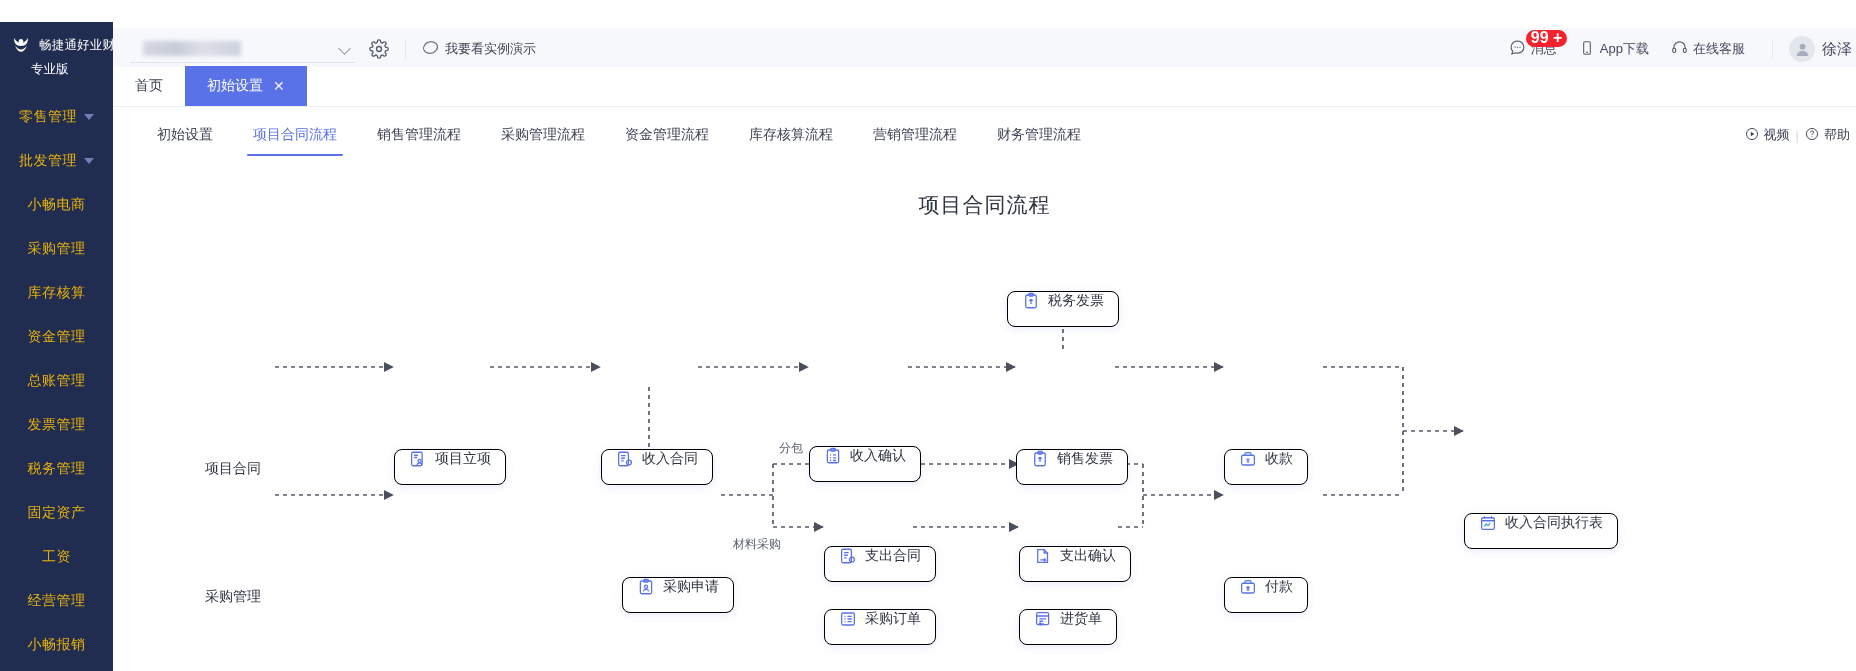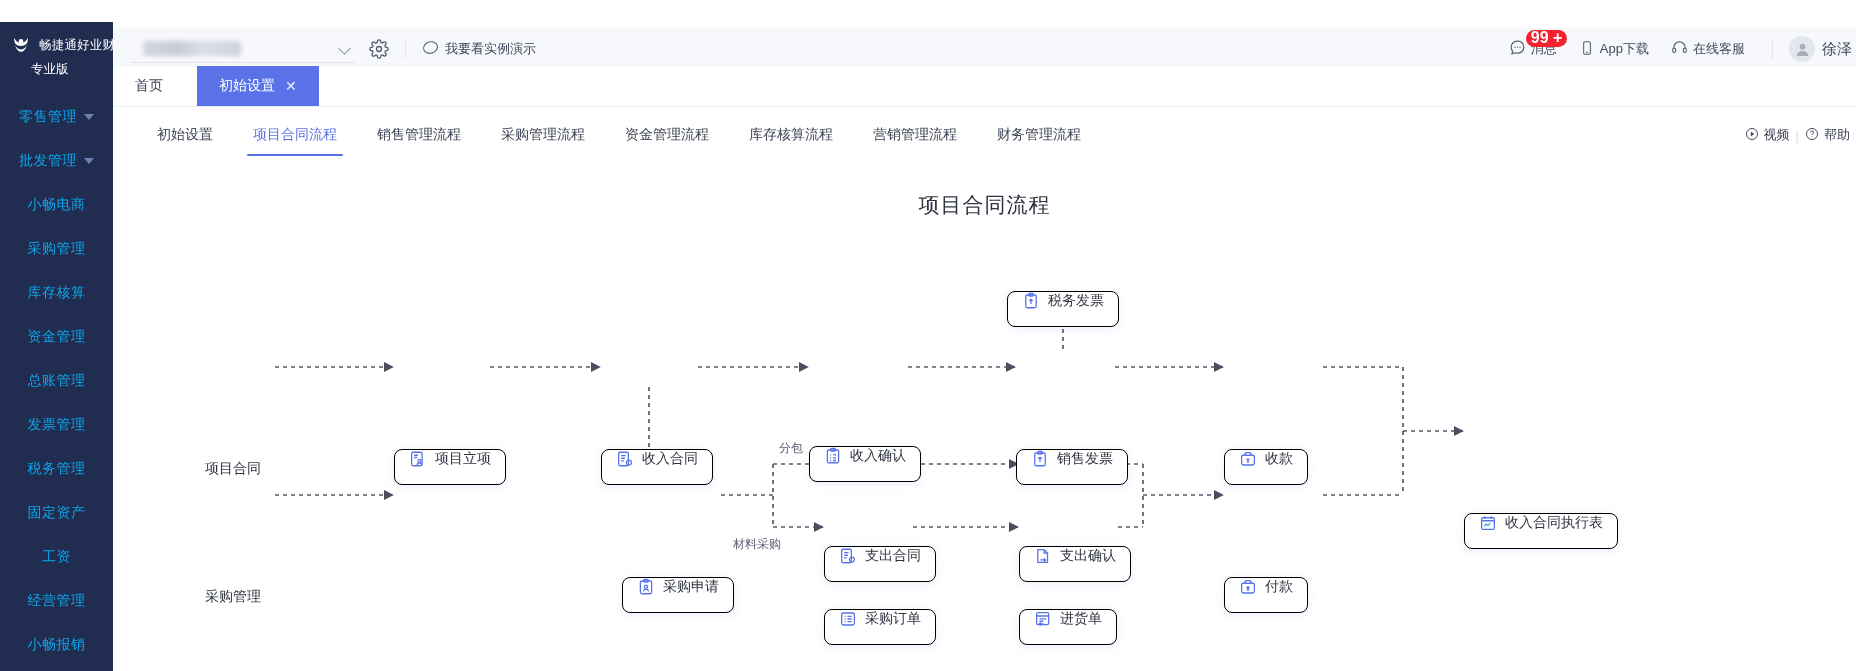--- a/index.html
+++ b/index.html
@@ -24,21 +24,21 @@
   }
   .brand-name {
     font-size: 12.5px; color: #ffffff; letter-spacing: .2px;
     white-space: nowrap; overflow: hidden; font-weight: 400;
   }
   .brand-sub { font-size: 12.5px; color: #ffffff; margin-top: 3px; padding-left: 3px; margin-left: 20px; }
 
   .nav { margin-top: 6px; }
   .nav-item {
     height: 44px; display: flex; align-items: center; justify-content: center;
-    font-size: 14px; color: #0ea5e9; cursor: pointer; gap: 7px;
+    font-size: 14px; color: #eab308; cursor: pointer; gap: 7px;
     letter-spacing: .5px;
   }
   .caret-down {
     width: 0; height: 0; border-left: 5px solid transparent;
     border-right: 5px solid transparent; border-top: 6px solid #6f7fb3;
   }
 
   
   .topbar {
     position: absolute; left: 113px; top: 28px; right: 0; height: 45px;
@@ -80,21 +80,21 @@
   }
   .avatar {
     width: 26px; height: 26px; border-radius: 50%; background: #e4e6ee;
     display: flex; align-items: center; justify-content: center; margin-right: 7px;
   }
   .username { font-size: 15px; color: #42485c; }
 
   
   .pagetabs {
     position: absolute; left: 113px; top: 67px; right: 0; height: 40px;
-    background: #fff; display: flex; align-items: flex-end; gap: 12px;
+    background: #fff; display: flex; align-items: flex-end; gap: 0;
     border-bottom: 1px solid #eceef5;
   }
   .ptab {
     height: 40px; display: flex; align-items: center; padding: 0 22px;
     font-size: 14px; color: #3d4355; cursor: pointer;
   }
   .ptab.active { background: #5a72e8; color: #fff; gap: 10px; }
   .ptab .x { font-size: 14px; opacity: .9; }
 
   

